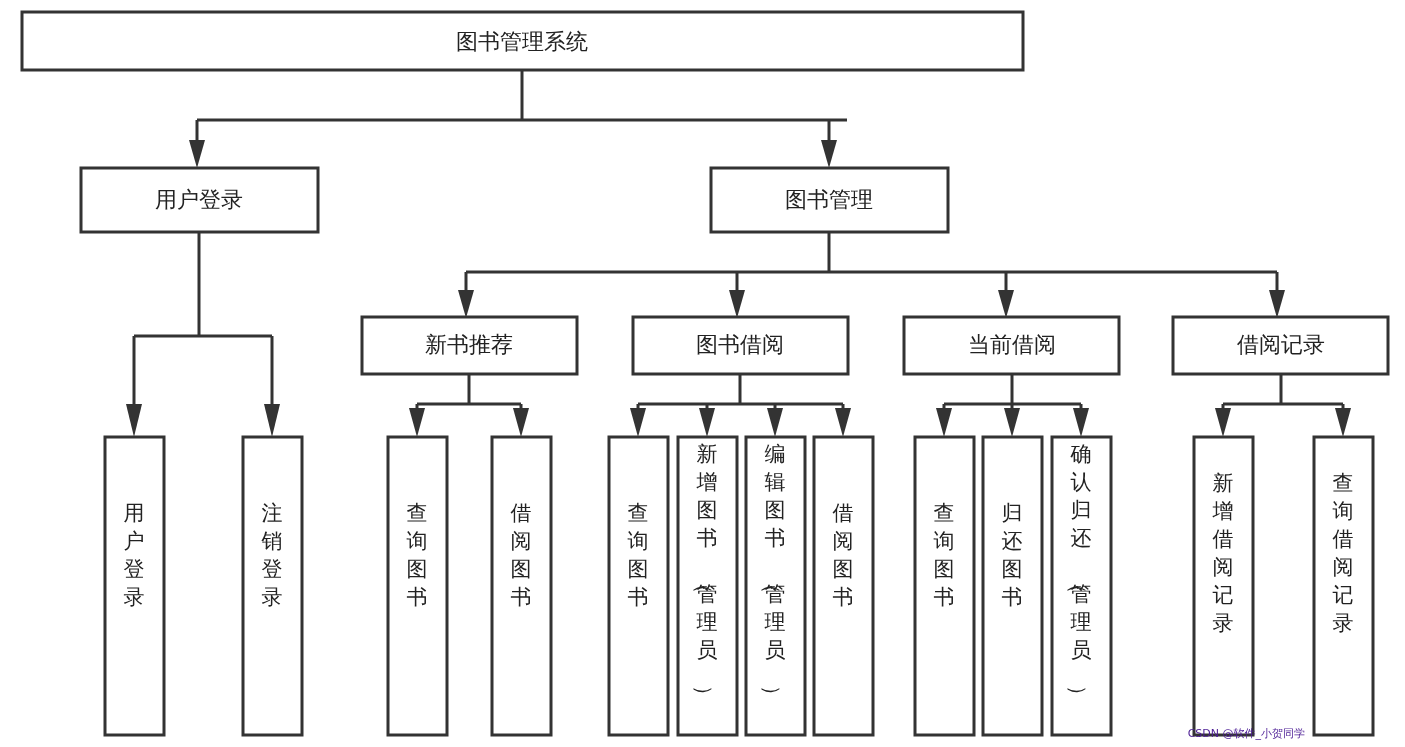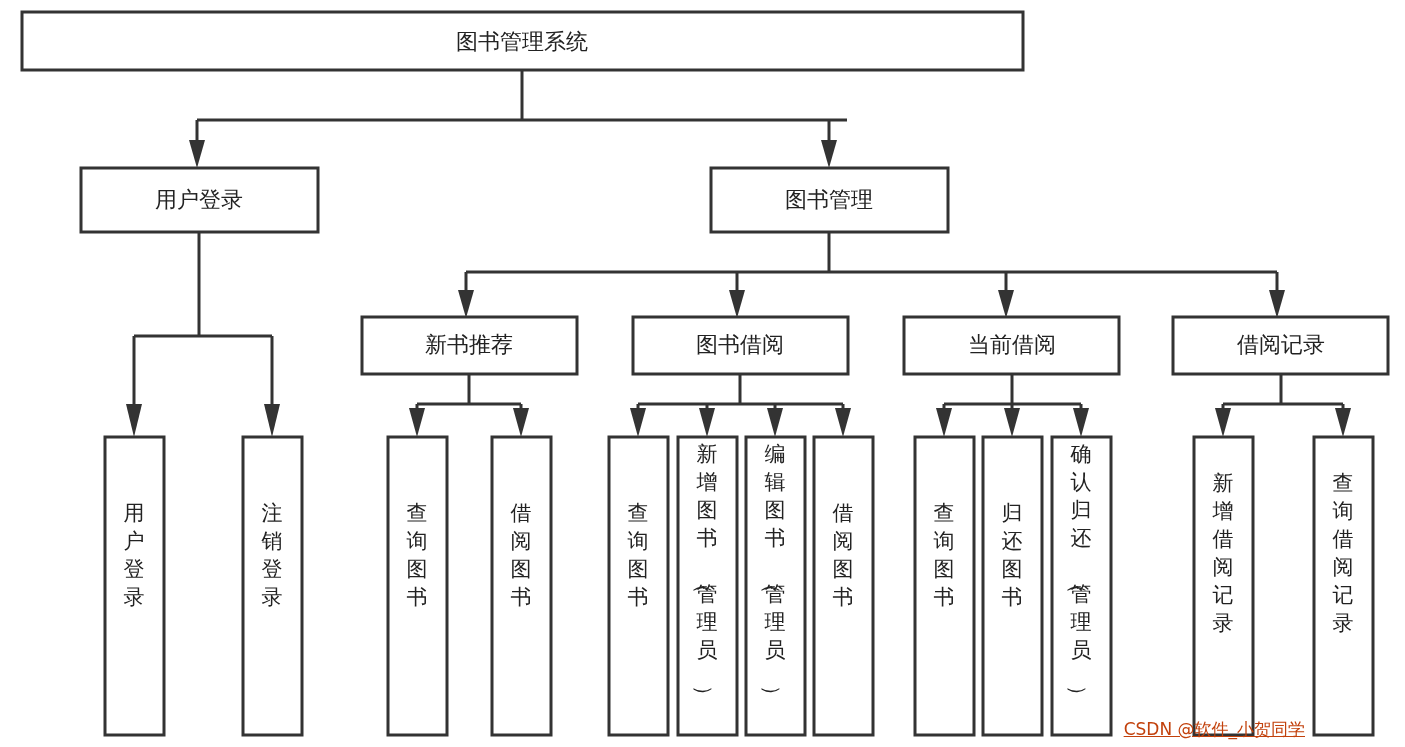--- a/index.html
+++ b/index.html
@@ -51,25 +51,24 @@
   }
   .arrow-head {
     fill: #333333;
     stroke: none;
   }
   .watermark-text {
     position: absolute;
     right: 8px;
     bottom: 6px;
     font-family: "DejaVu Sans", "Liberation Sans", sans-serif;
-    font-size: 17px;
-    color: #c2410c;
+    font-size: 11px;
+    color: #4c1d95;
     white-space: nowrap;
     user-select: none;
-    text-decoration: underline;
   }
 </style>
 </head>
 <body>
 
 <div id="diagram-root">
   <svg id="tree-svg" viewBox="0 0 1405 747" xmlns="http://www.w3.org/2000/svg">
 
     <g>
       <path class="connector" d="M 522 70 L 522 120"></path>

